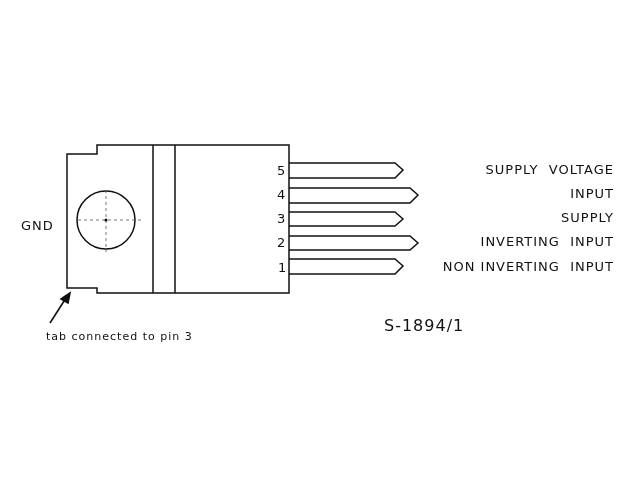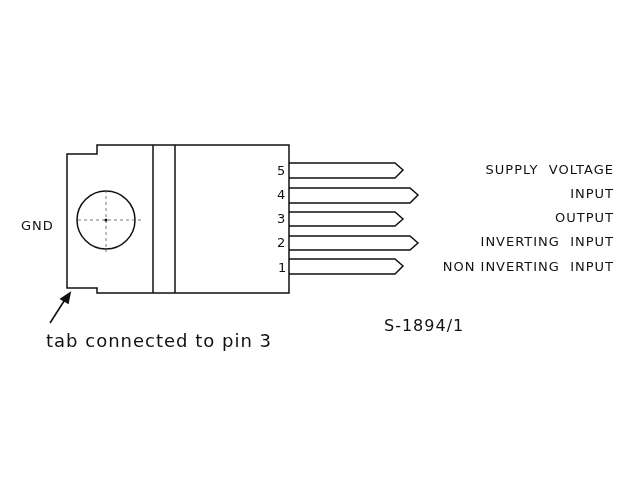--- a/index.html
+++ b/index.html
@@ -35,26 +35,26 @@
   </g>
   <circle cx="106" cy="220" r="1.5" fill="#111"></circle>
 
   <g stroke="#111" stroke-width="1.6" fill="#111">
     <line x1="50" y1="323" x2="66" y2="298"></line>
     <polygon points="70,293 61,299 68,303"></polygon>
   </g>
 </svg>
 
 <div class="lbl" style="left:21px;top:218px;">GND</div>
-<div class="lbl" style="left:46px;top:330px;font-size:18px;">tab connected to pin 3</div>
+<div class="lbl" style="left:46px;top:330px;font-size:11px;">tab connected to pin 3</div>
 <div class="lbl" style="left:384px;top:316px;font-size:16px;">S-1894/1</div>
 
 <div class="pin-num" style="left:277px;top:163px;">5</div>
 <div class="pin-num" style="left:277px;top:187px;">4</div>
 <div class="pin-num" style="left:277px;top:211px;">3</div>
 <div class="pin-num" style="left:277px;top:235px;">2</div>
 <div class="pin-num" style="left:278px;top:260px;">1</div>
 
 <div class="lbl right" style="right:26px;top:162px;white-space:pre;">SUPPLY  VOLTAGE</div>
 <div class="lbl right" style="right:26px;top:186px;white-space:pre;">INPUT</div>
-<div class="lbl right" style="right:26px;top:210px;white-space:pre;">OUTPUT</div>
+<div class="lbl right" style="right:26px;top:210px;white-space:pre;">SUPPLY</div>
 <div class="lbl right" style="right:26px;top:234px;white-space:pre;margin-left:24px;">INVERTING  INPUT</div>
 <div class="lbl right" style="right:26px;top:259px;white-space:pre;">NON INVERTING  INPUT</div>
 
 </body></html>

